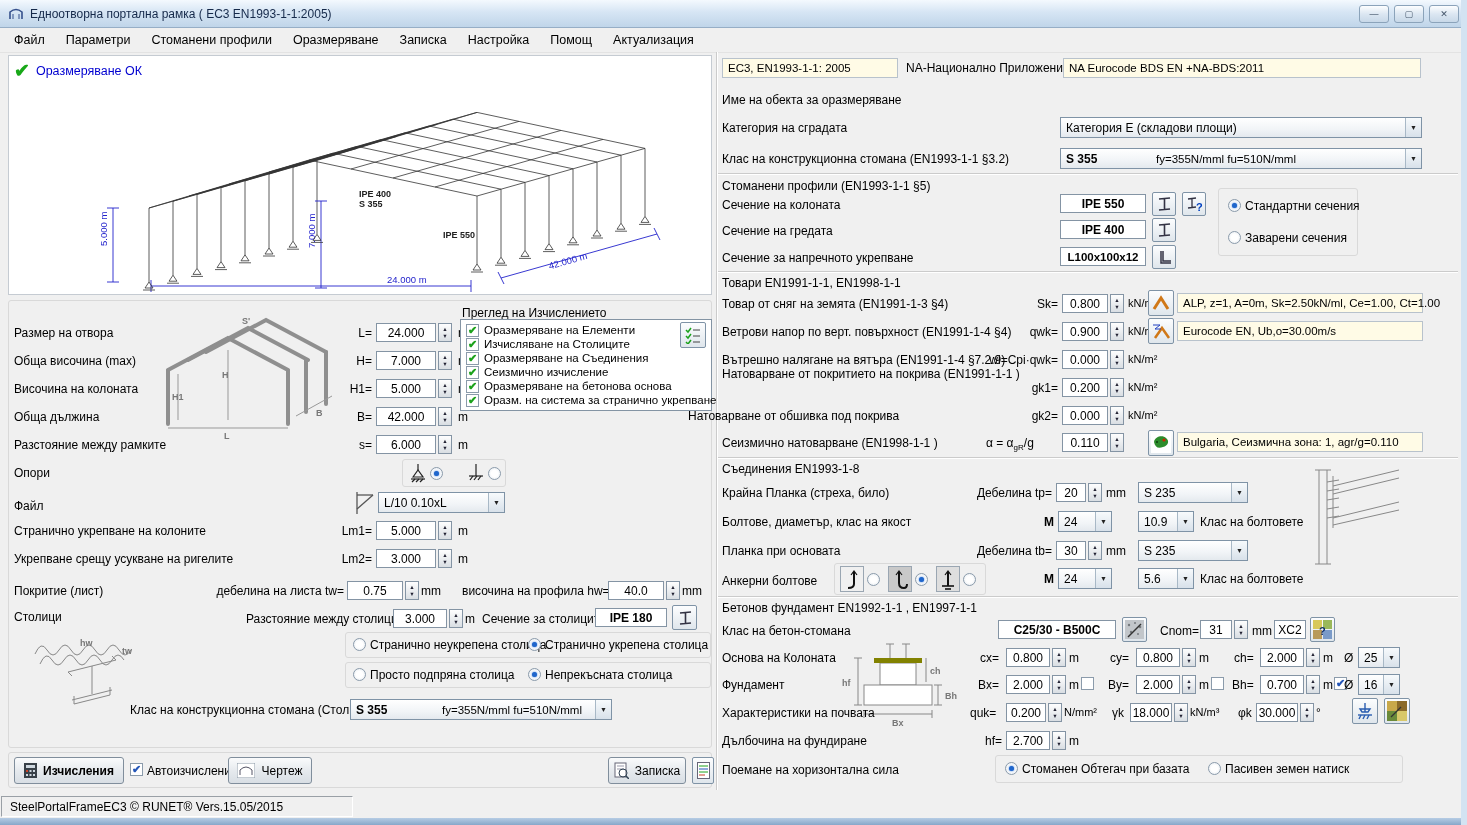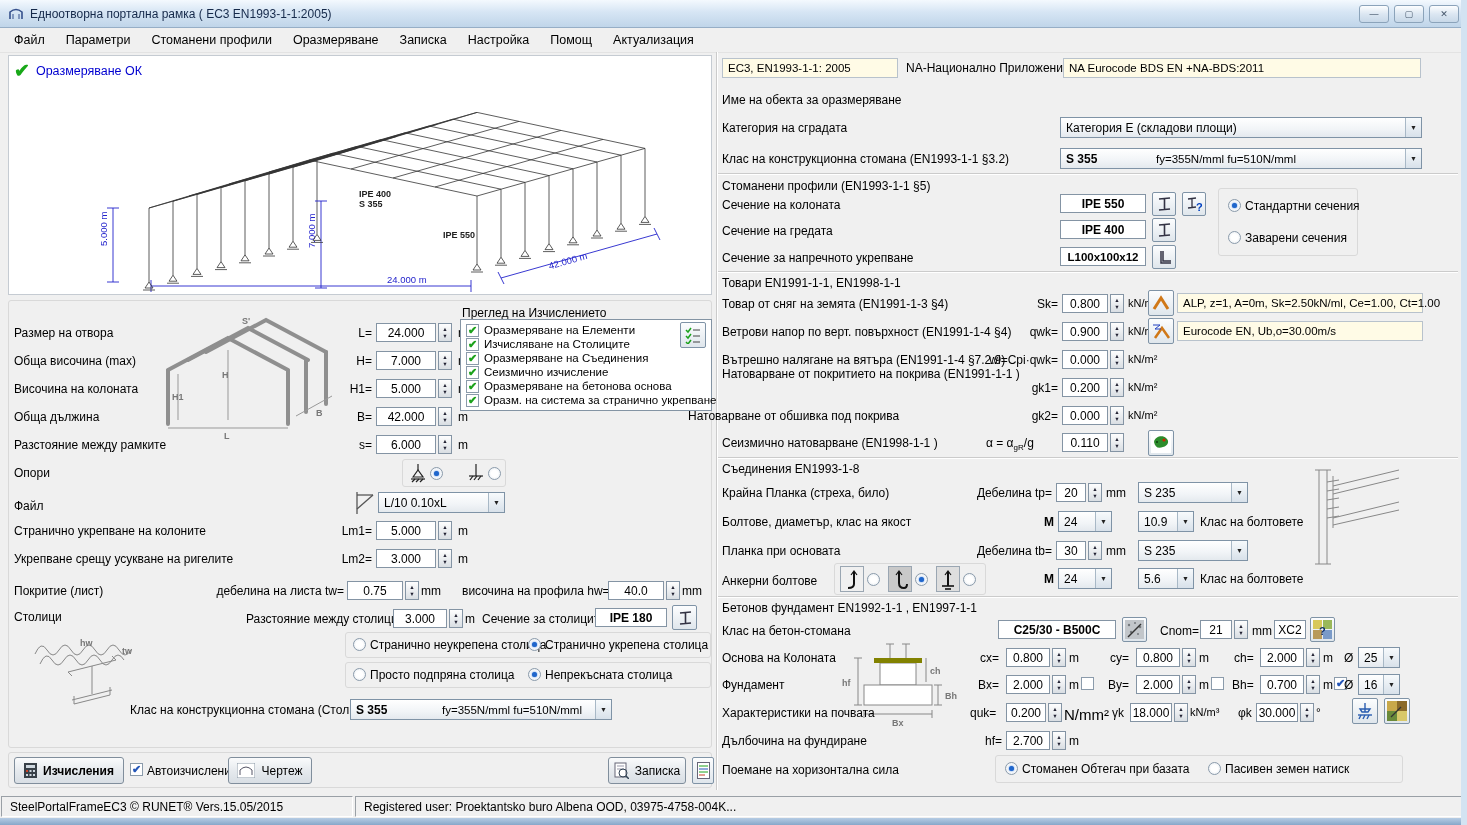--- a/index.html
+++ b/index.html
@@ -562,20 +562,21 @@
       <i>▼</i>
     </span>
   <span class="icobtn" style="left:1148px;top:430px;width:26px;height:26px">
       <svg width="20" height="20">
         <rect x="0" y="0" width="20" height="20" fill="#fff"></rect>
         <path d="M3,9 C4,3 12,2 15,5 C19,8 17,13 12,14 C7,16 4,14 3,9 Z" fill="#2c8c2c"></path>
         <circle cx="13" cy="7" r="1.6" fill="#cc2200"></circle>
         <rect x="5" y="8" width="2" height="2" fill="#145214"></rect>
       </svg>
     </span>
+  <span class="beige" style="left:1177px;top:432px;width:246px">Bulgaria, Сеизмична зона:  1, agr/g=0.110</span>
 
   <div class="sep" style="left:718px;top:457px;width:740px"></div>
   <span class="lbl" style="left:722px;top:462px">Съединения  EN1993-1-8</span>
 
   <svg style="position:absolute;left:1303px;top:466px" width="100" height="102" viewBox="0 0 100 102">
     <g class="sk" stroke-width="1">
       <path d="M16,4 V98 M24,4 V98 M12,4 H28 M12,98 H28"></path>
       <path d="M30,10 V62"></path>
       <path d="M30,20 L96,4 M30,28 L96,12"></path>
       <path d="M30,52 L96,36 M30,59 L96,44"></path>
@@ -679,21 +680,21 @@
           <circle cx="4" cy="5" r="1.2"></circle>
           <circle cx="10" cy="3" r="1"></circle>
           <circle cx="15" cy="7" r="1.3"></circle>
           <circle cx="6" cy="12" r="1.2"></circle>
           <circle cx="13" cy="14" r="1"></circle>
         </g>
         <path d="M3,17 L16,4" stroke="#333" stroke-width="1.5"></path>
       </svg>
     </span>
   <span class="lbl" style="left:1160px;top:624px">Cnom=</span>
-  <span class="inp" style="left:1200px;top:620px;width:32px">21</span>
+  <span class="inp" style="left:1200px;top:620px;width:32px">31</span>
   <span class="spin" style="left:1234px;top:620px">
       <i>▲</i>
       <i>▼</i>
     </span>
   <span class="lbl" style="left:1252px;top:624px">mm</span>
   <span class="inp" style="left:1274px;top:620px;width:32px">XC2</span>
   <span class="icobtn" style="left:1310px;top:617px;width:25px;height:25px">
       <svg width="19" height="19">
         <rect x="0" y="0" width="9" height="9" fill="#d8c85a"></rect>
         <rect x="10" y="0" width="9" height="9" fill="#9ab85a"></rect>
@@ -786,21 +787,21 @@
       <span class="arr">▼</span>
     </span>
 
   <span class="lbl" style="left:722px;top:706px">Характеристики на почвата</span>
   <span class="lbl" style="left:970px;top:706px">quk=</span>
   <span class="inp" style="left:1006px;top:703px;width:40px">0.200</span>
   <span class="spin" style="left:1048px;top:703px">
       <i>▲</i>
       <i>▼</i>
     </span>
-  <span class="lbl" style="left:1064px;top:706px;font-size:15px">N/mm²</span>
+  <span class="lbl" style="left:1064px;top:706px;font-size:11px">N/mm²</span>
   <span class="lbl" style="left:1112px;top:706px">γk</span>
   <span class="inp" style="left:1130px;top:703px;width:42px">18.000</span>
   <span class="spin" style="left:1174px;top:703px">
       <i>▲</i>
       <i>▼</i>
     </span>
   <span class="lbl" style="left:1190px;top:706px;font-size:11px">kN/m³</span>
   <span class="lbl" style="left:1238px;top:706px">φk</span>
   <span class="inp" style="left:1256px;top:703px;width:42px">30.000</span>
   <span class="spin" style="left:1300px;top:703px">
@@ -841,17 +842,16 @@
 
   <span class="lbl" style="left:722px;top:763px">Поемане на хоризонтална сила</span>
   <div class="gbox" style="left:995px;top:755px;width:408px;height:28px"></div>
   <span class="radio on" style="left:1005px;top:762px"></span>
   <span class="lbl" style="left:1022px;top:762px">Стоманен Обтегач при базата</span>
   <span class="radio" style="left:1208px;top:762px"></span>
   <span class="lbl" style="left:1225px;top:762px">Пасивен земен натиск</span>
 
   <div class="statusbar">
     <span class="scell" style="width:352px">SteelPortalFrameEC3  © RUNET®  Vers.15.05/2015</span>
-    <span class="scell" style="flex:1">Registered user: Proektantsko buro Albena OOD, 03975-4758-004K...</span>
   </div>
   <div class="bluestrip"></div>
   <div class="edge" style="right:0"></div>
 </div>
 
 </body></html>

